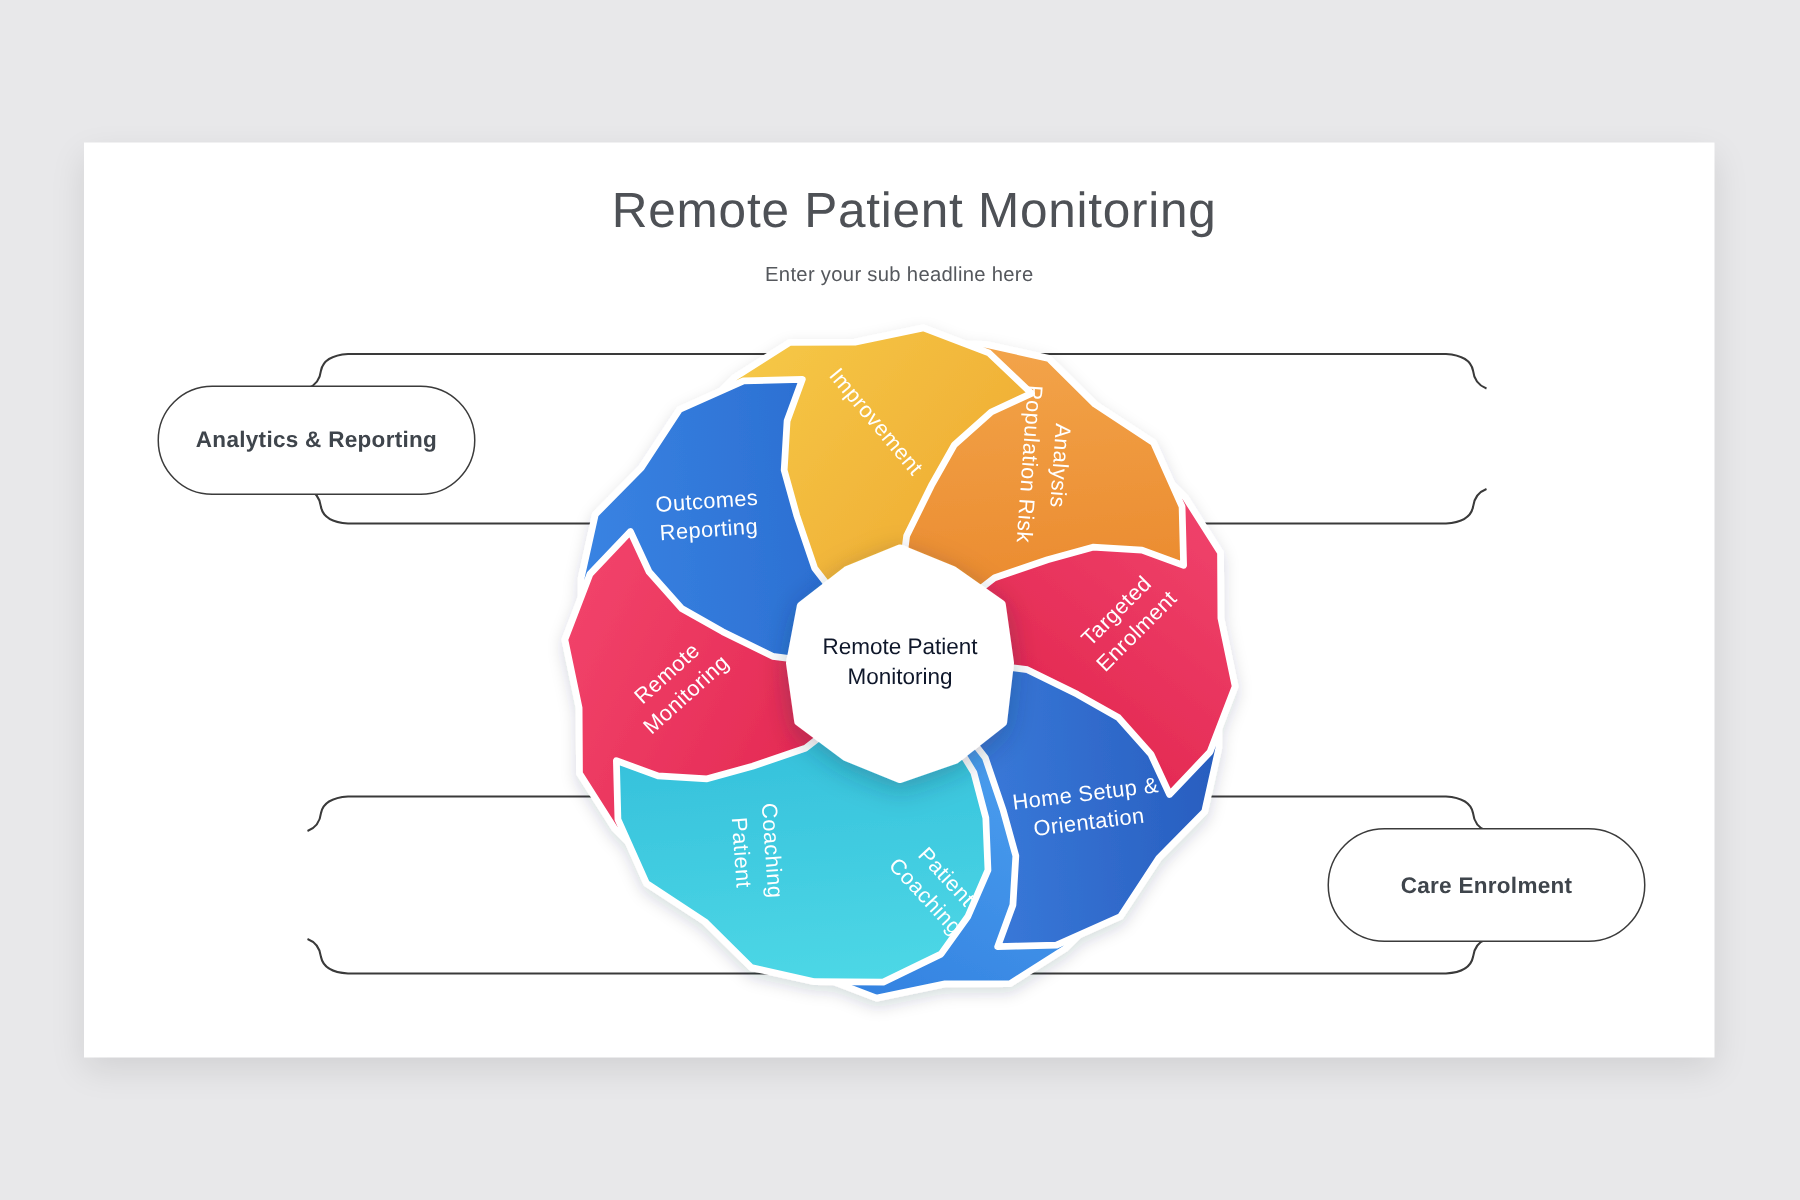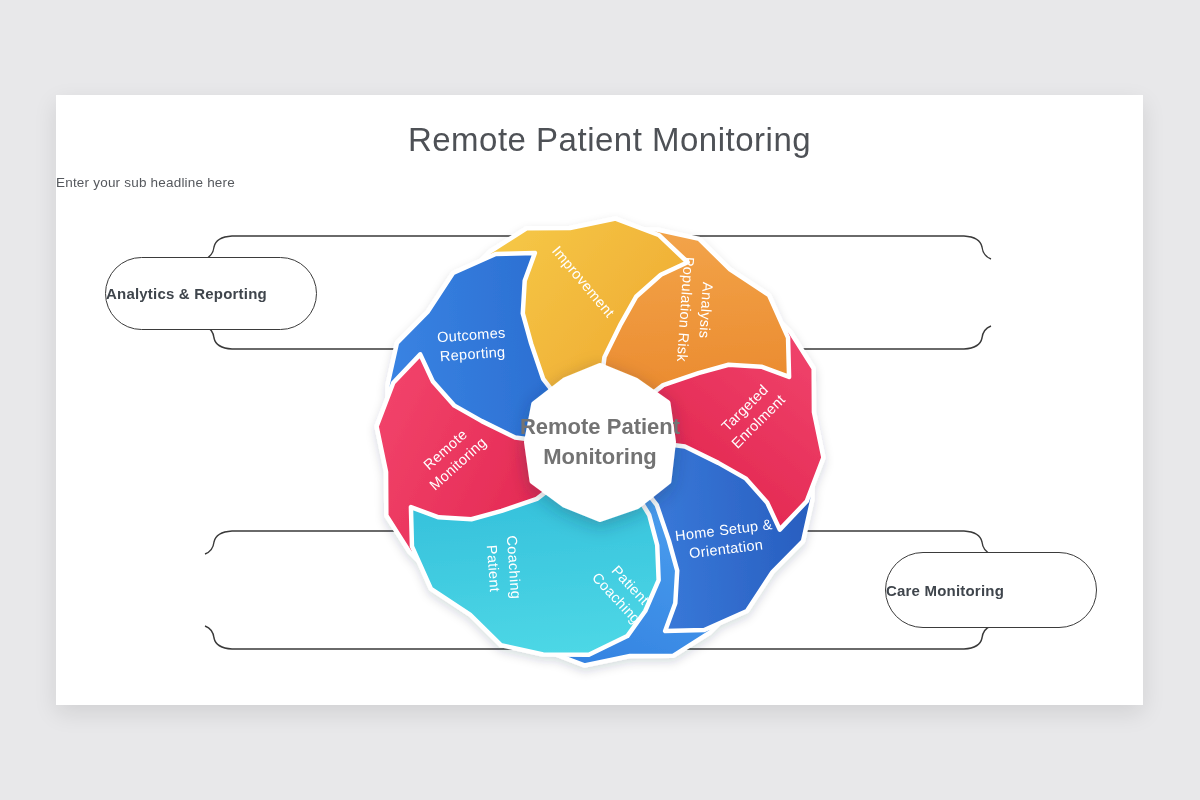--- a/index.html
+++ b/index.html
@@ -10,44 +10,44 @@
   }
   .slide{
     position:absolute;left:56px;top:95px;width:1087px;height:610px;
     background:#ffffff;box-shadow:0 8px 22px rgba(0,0,0,0.10);
   }
   .title{
     position:absolute;top:26px;left:0;width:100%;text-align:center;
     font-size:33px;font-weight:500;color:#4e5156;letter-spacing:0.5px;margin-left:10px;
   }
   .subtitle{
-    position:absolute;top:80px;left:0;width:100%;text-align:left;
+    position:absolute;top:80px;left:0;width:100%;text-align:center;
     font-size:13.5px;font-weight:400;color:#55585d;letter-spacing:0.2px;
   }
   svg.diagram{position:absolute;left:0;top:0;}
   .pill{
     position:absolute;background:#fff;border:1.7px solid #3b3b3b;border-radius:40px;
-    display:flex;align-items:center;
+    display:flex;align-items:center;justify-content:center;
     font-size:15px;font-weight:bold;color:#3f454c;letter-spacing:0.2px;
     box-sizing:border-box;
   }
   .pill.tl{left:49px;top:162px;width:212px;height:73px;}
   .pill.tr{left:829px;top:162px;width:212px;height:73px;}
   .pill.bl{left:49px;top:457px;width:212px;height:76px;}
   .pill.br{left:829px;top:457px;width:212px;height:76px;}
   .petal-label{
     position:absolute;color:#ffffff;font-size:14.5px;line-height:1.32;
     letter-spacing:0.3px;text-align:center;white-space:nowrap;
     transform:translate(-50%,-50%);
   }
   .petal-label.vertical{writing-mode:vertical-lr;text-orientation:mixed;line-height:1.35;}
   .petal-label.vertical div{margin:0 1px;}
   .center-label{
     position:absolute;left:544px;top:347px;transform:translate(-50%,-50%);
-    text-align:center;font-size:22px;font-weight:bold;color:#737373;line-height:1.35;
+    text-align:center;font-size:15px;font-weight:normal;color:#0f172a;line-height:1.35;
     white-space:nowrap;
   }
   
   #lbl-improvement{left:527px;top:187px;transform:translate(-50%,-50%) rotate(50deg);}
   #lbl-population{left:639px;top:215px;transform:translate(-50%,-50%) rotate(4deg);}
   #lbl-targeted{left:696px;top:320px;transform:translate(-50%,-50%) rotate(-45deg);}
   #lbl-home{left:669px;top:445px;transform:translate(-50%,-50%) rotate(-7deg);}
   #lbl-patient-blue{left:567px;top:497px;transform:translate(-50%,-50%) rotate(47deg);}
   #lbl-patient-cyan{left:447px;top:473px;transform:translate(-50%,-50%) rotate(-4deg);}
   #lbl-remote{left:396px;top:362px;transform:translate(-50%,-50%) rotate(-42deg);}
@@ -163,16 +163,16 @@
 
   <div class="center-label">
     <div>Remote Patient</div>
     <div>Monitoring</div>
   </div>
 
   <div class="pill tl">
     <span>Analytics &amp; Reporting</span>
   </div>
   <div class="pill br">
-    <span>Care Monitoring</span>
+    <span>Care Enrolment</span>
   </div>
 
 </div>
 
 </body></html>

